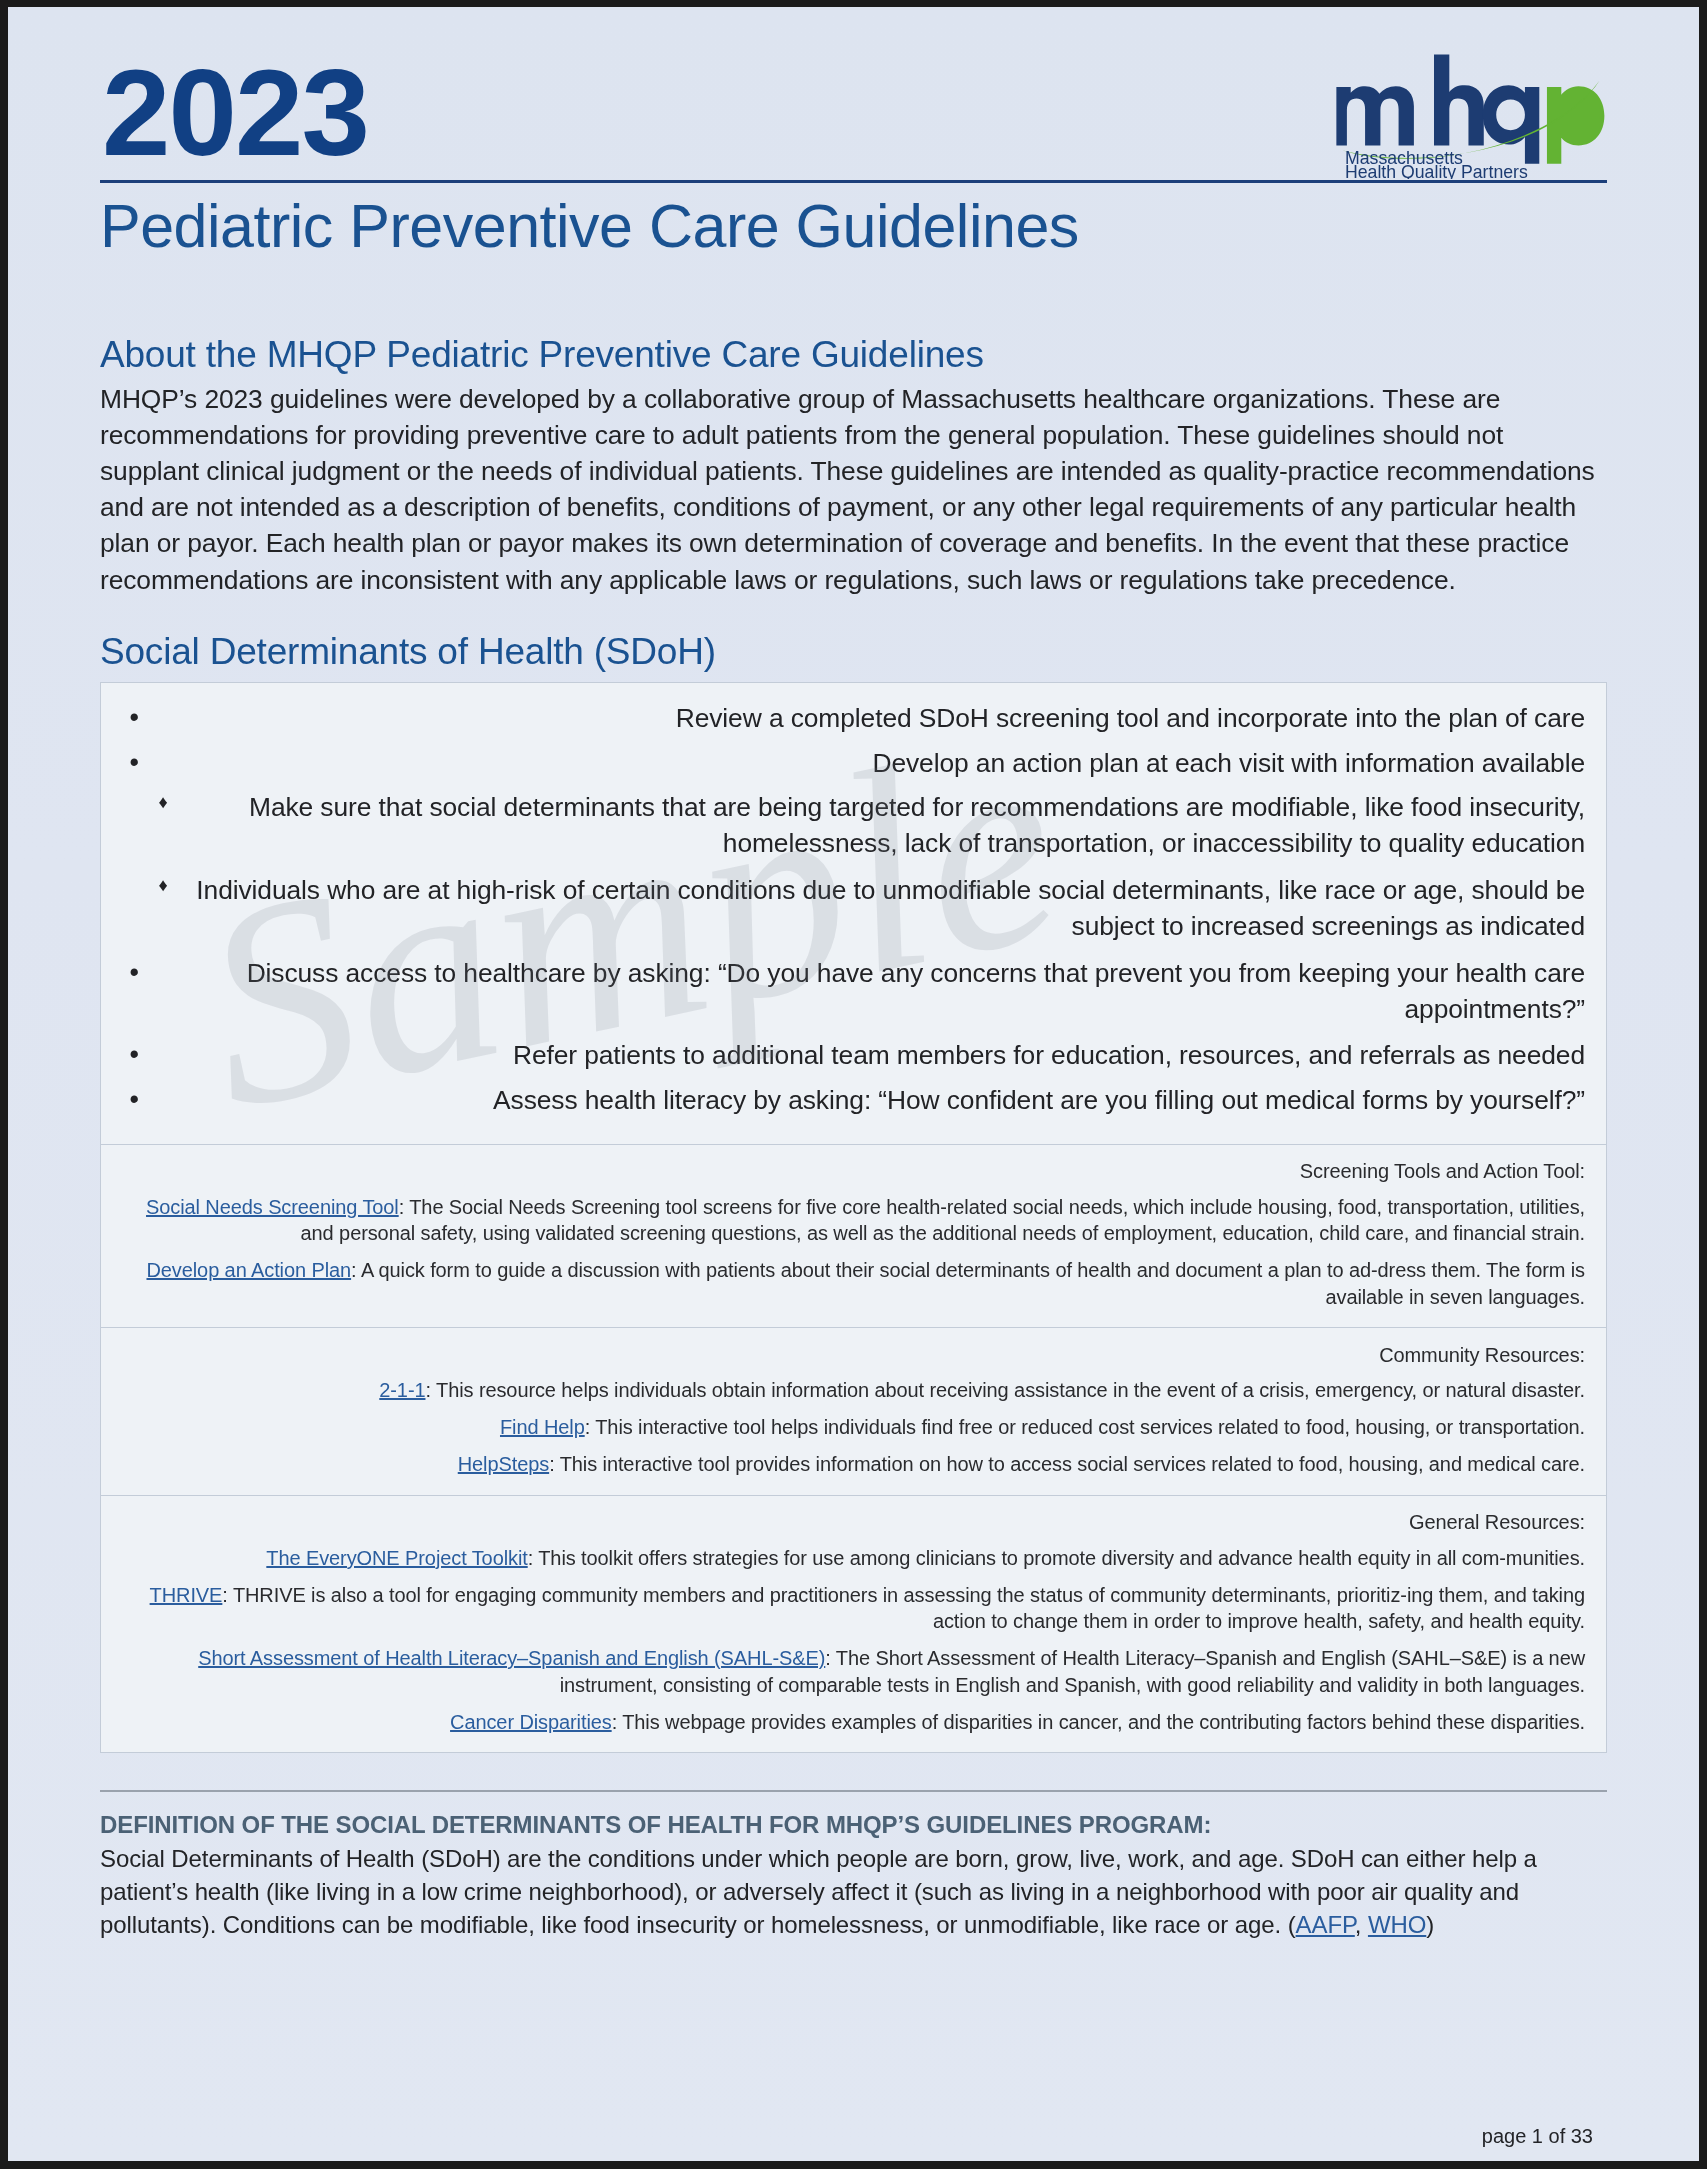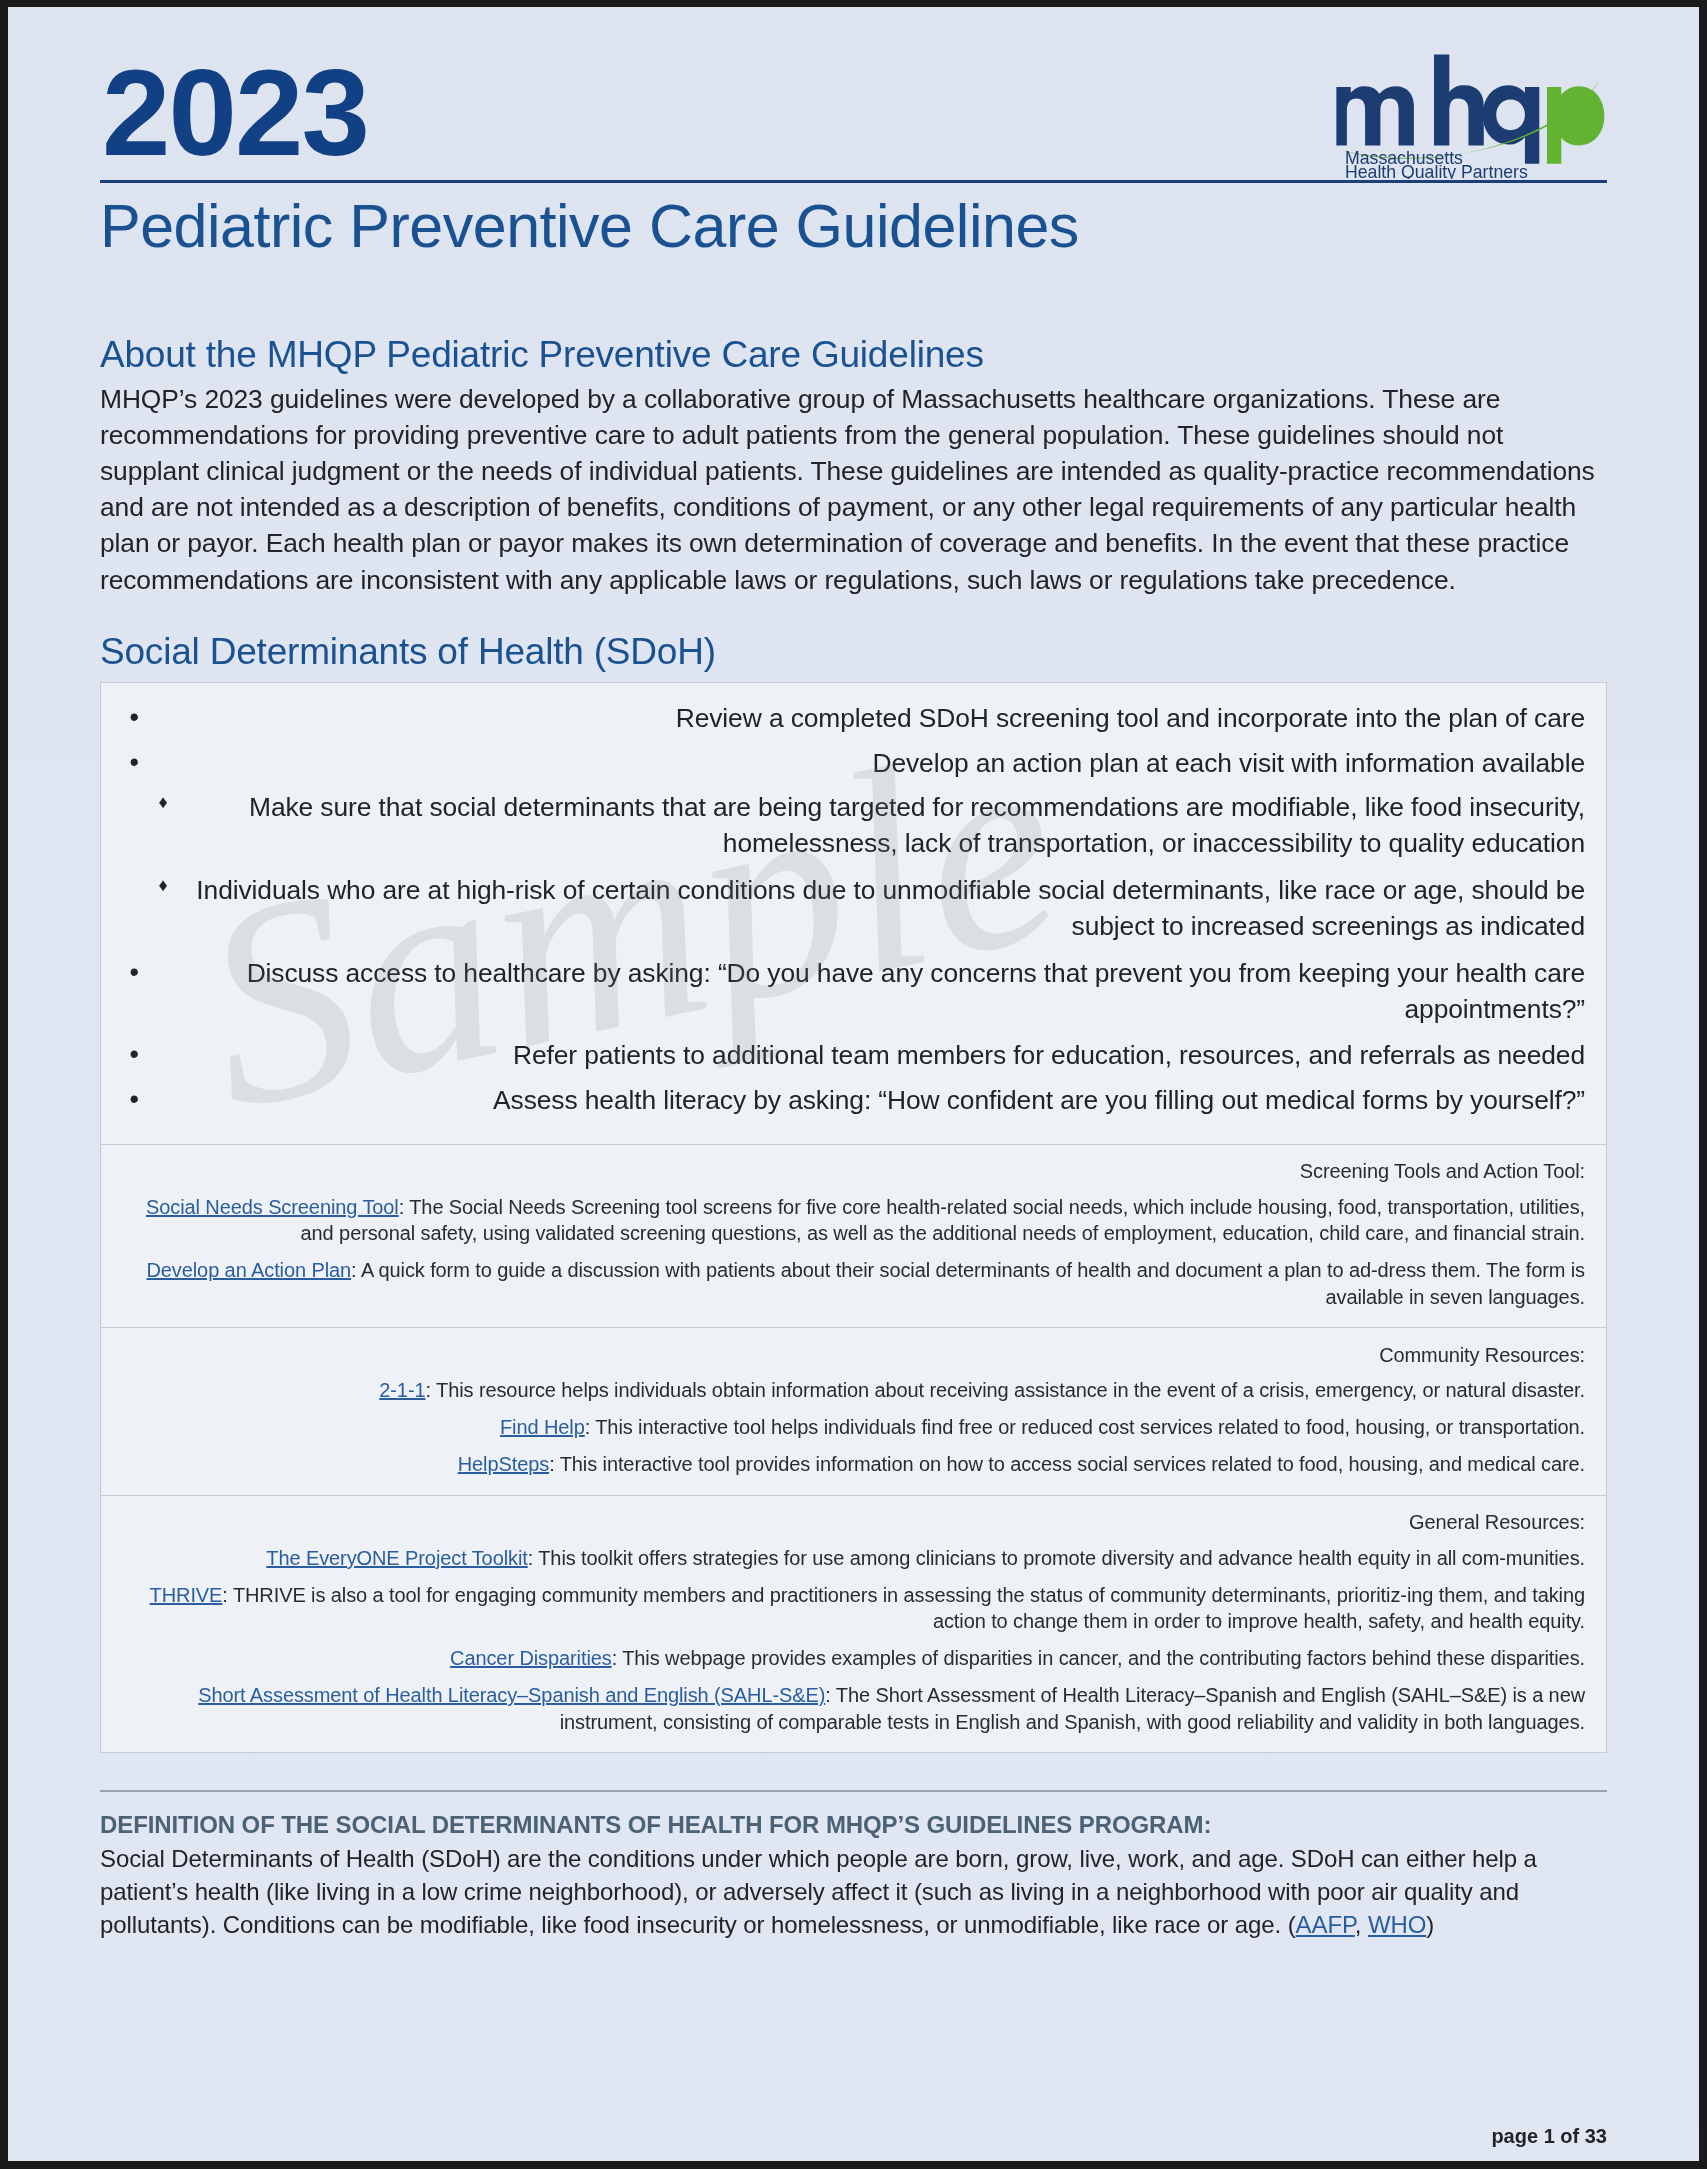--- a/index.html
+++ b/index.html
@@ -205,25 +205,25 @@
   }
   .def-body {
     font-size: 24px;
     line-height: 1.37;
     color: #222326;
     margin: 0;
     letter-spacing: -0.1px;
   }
   .page-num {
     position: absolute;
-    right: 92px;
+    right: 106px;
     bottom: 13.4px;
     font-size: 20px;
     color: #232428;
-    font-weight: 700;
+    font-weight: 400;
   }
 </style>
 </head>
 <body>
 
 <div class="page">
   <div class="sheet">
 
     <div class="watermark">Sample</div>
 
@@ -284,22 +284,22 @@
           <div class="card-section">
             <div class="res-label">Community Resources:</div>
             <div class="res-item"><a class="link" href="#">2-1-1</a><span>: This resource helps individuals obtain information about receiving assistance in the event of a crisis, emergency, or natural disaster.</span></div>
             <div class="res-item"><a class="link" href="#">Find Help</a><span>: This interactive tool helps individuals find free or reduced cost services related to food, housing, or transportation.</span></div>
             <div class="res-item"><a class="link" href="#">HelpSteps</a><span>: This interactive tool provides information on how to access social services related to food, housing, and medical care.</span></div>
           </div>
           <div class="card-section">
             <div class="res-label">General Resources:</div>
             <div class="res-item"><a class="link" href="#">The EveryONE Project Toolkit</a><span>: This toolkit offers strategies for use among clinicians to promote diversity and advance health equity in all com-munities.</span></div>
             <div class="res-item"><a class="link" href="#">THRIVE</a><span>: THRIVE is also a tool for engaging community members and practitioners in assessing the status of community determinants, prioritiz-ing them, and taking action to change them in order to improve health, safety, and health equity.</span></div>
+            <div class="res-item"><a class="link" href="#">Short Assessment of Health Literacy–Spanish and English (SAHL-S&amp;E)</a><span>: The Short Assessment of Health Literacy–Spanish and English (SAHL–S&amp;E) is a new instrument, consisting of comparable tests in English and Spanish, with good reliability and validity in both languages.</span></div>
             <div class="res-item"><a class="link" href="#">Cancer Disparities</a><span>: This webpage provides examples of disparities in cancer, and the contributing factors behind these disparities.</span></div>
-            <div class="res-item"><a class="link" href="#">Short Assessment of Health Literacy–Spanish and English (SAHL-S&amp;E)</a><span>: The Short Assessment of Health Literacy–Spanish and English (SAHL–S&amp;E) is a new instrument, consisting of comparable tests in English and Spanish, with good reliability and validity in both languages.</span></div>
           </div>
         </div>
     </div>
 
     <div class="foot-rule"></div>
     <div class="def-head">DEFINITION OF THE SOCIAL DETERMINANTS OF HEALTH FOR MHQP’S GUIDELINES PROGRAM:</div>
     <p class="def-body">
       <span>Social Determinants of Health (SDoH) are the conditions under which people are born, grow, live, work, and age. SDoH can either help a patient’s health (like living in a low crime neighborhood), or adversely affect it (such as living in a neighborhood with poor air quality and pollutants). Conditions can be modifiable, like food insecurity or homelessness, or unmodifiable, like race or age. (</span><a class="link" href="#">AAFP</a><span>, </span><a class="link" href="#">WHO</a><span>)</span>
     </p>
 

